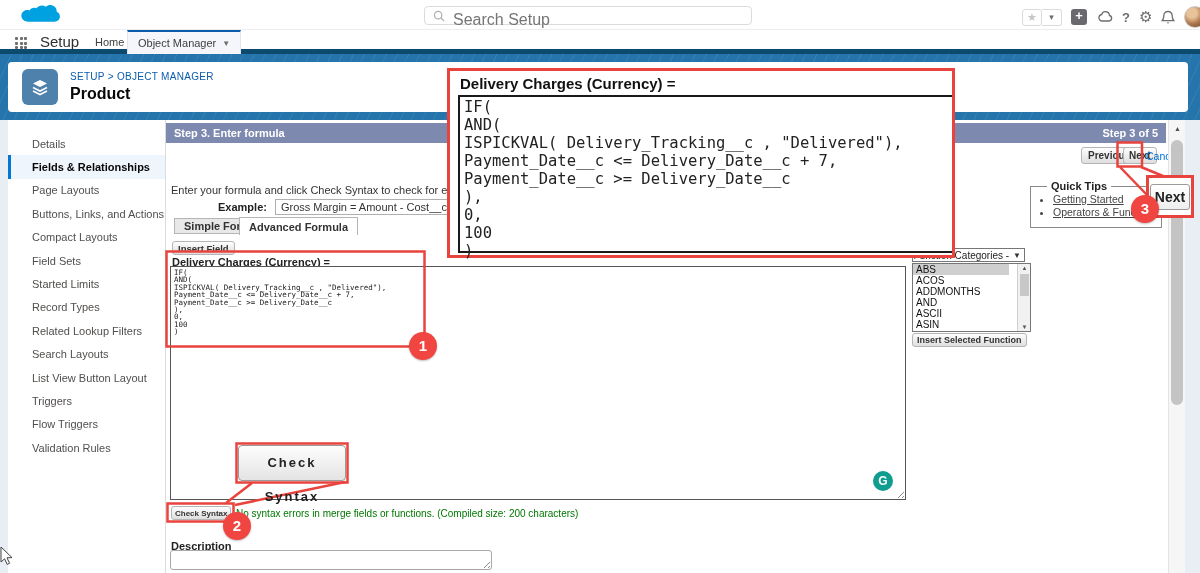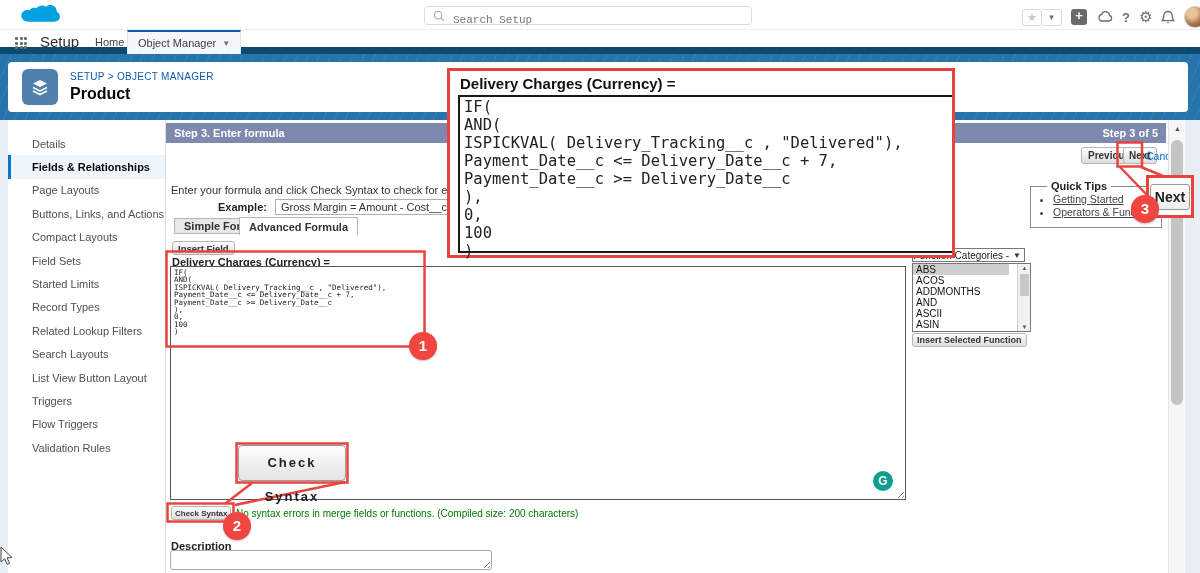--- a/index.html
+++ b/index.html
@@ -5,31 +5,31 @@
   * { margin:0; padding:0; box-sizing:border-box; }
   html,body { width:1200px; height:573px; }
   body { font-family:"Liberation Sans", sans-serif; background:#e9eef4; overflow:hidden; }
   .page { position:absolute; top:0; left:0; width:1200px; height:573px; overflow:hidden; }
 
   
   #top-header { position:absolute; top:0; left:0; width:1200px; height:30px; background:#fff; border-bottom:1px solid #ededed; z-index:2; }
   #sf-logo { position:absolute; top:3px; left:18px; width:44px; height:26px; }
   #global-search { position:absolute; top:6px; left:424px; width:328px; height:19px; border:1px solid #dddbda; border-radius:4px; background:#fff; display:flex; align-items:center; padding-left:8px; }
   #global-search .mag { width:12px; height:12px; margin-right:8px; }
-  #global-search input { border:none; outline:none; font-size:11px; color:#706e6b; width:260px; font-family:Liberation Mono, monospace; background:transparent;margin-top:8px; }
+  #global-search input { border:none; outline:none; font-size:16px; color:#706e6b; width:260px; font-family:Liberation Sans, sans-serif; background:transparent;margin-top:8px; }
   .hdr-icons { position:absolute; top:7px; left:1022px; height:20px; display:flex; align-items:center; gap:9px; }
   .icon-box { width:20px; height:17px; border:1px solid #dddbda; border-radius:3px; display:flex; align-items:center; justify-content:center; font-size:11px; color:#c9c7c5; background:#fff; }
   .icon-box.caret { color:#706e6b; font-size:9px; border-left:none; border-radius:0 3px 3px 0; margin-left:-9px; }
   .plus-tile { width:16px; height:16px; background:#69696e; border-radius:3px; color:#fff; font-size:13px; line-height:14px; text-align:center; font-weight:bold; }
   .ghost-ic { color:#706e6b; font-size:13px; font-weight:bold; }
   .gear { font-size:15px; color:#706e6b; }
   #avatar { width:22px; height:22px; border-radius:50%; background:radial-gradient(circle at 35% 30%, #e8c39a 0 25%, #b07a50 55%, #5f3b24 100%); border:1px solid #c9c7c5; }
 
   
-  #nav-bar { position:absolute; top:30px; left:0; width:1200px; height:24px; background:#fff; border-bottom:7px solid #0c4a6e; z-index:2; }
+  #nav-bar { position:absolute; top:30px; left:0; width:1200px; height:24px; background:#fff; border-bottom:5px solid #0c4a6e; z-index:2; }
   #waffle { position:absolute; top:7px; left:15px; width:13px; height:12px; display:grid; grid-template-columns:repeat(3,3px); grid-template-rows:repeat(3,3px); gap:1.5px; }
   #waffle span { width:3px; height:3px; background:#706e6b; border-radius:1px; }
   #app-name { position:absolute; top:3px; left:40px; font-size:15px; color:#2e2e2e; }
   .nav-tab { position:absolute; top:0; height:24px; display:flex; align-items:center; font-size:11px; color:#3e3e3c; padding:0 10px; }
   #tab-home { left:85px; }
   #tab-object-manager { left:127px; background:#f4f6fb; border-top:2px solid #0b5cab; border-left:1px solid #e0e5ee; border-right:1px solid #e0e5ee; gap:6px; }
   #tab-object-manager .chev { font-size:8px; color:#706e6b; }
 
   
   #blue-band { position:absolute; top:54px; left:0; width:1200px; height:66px;

